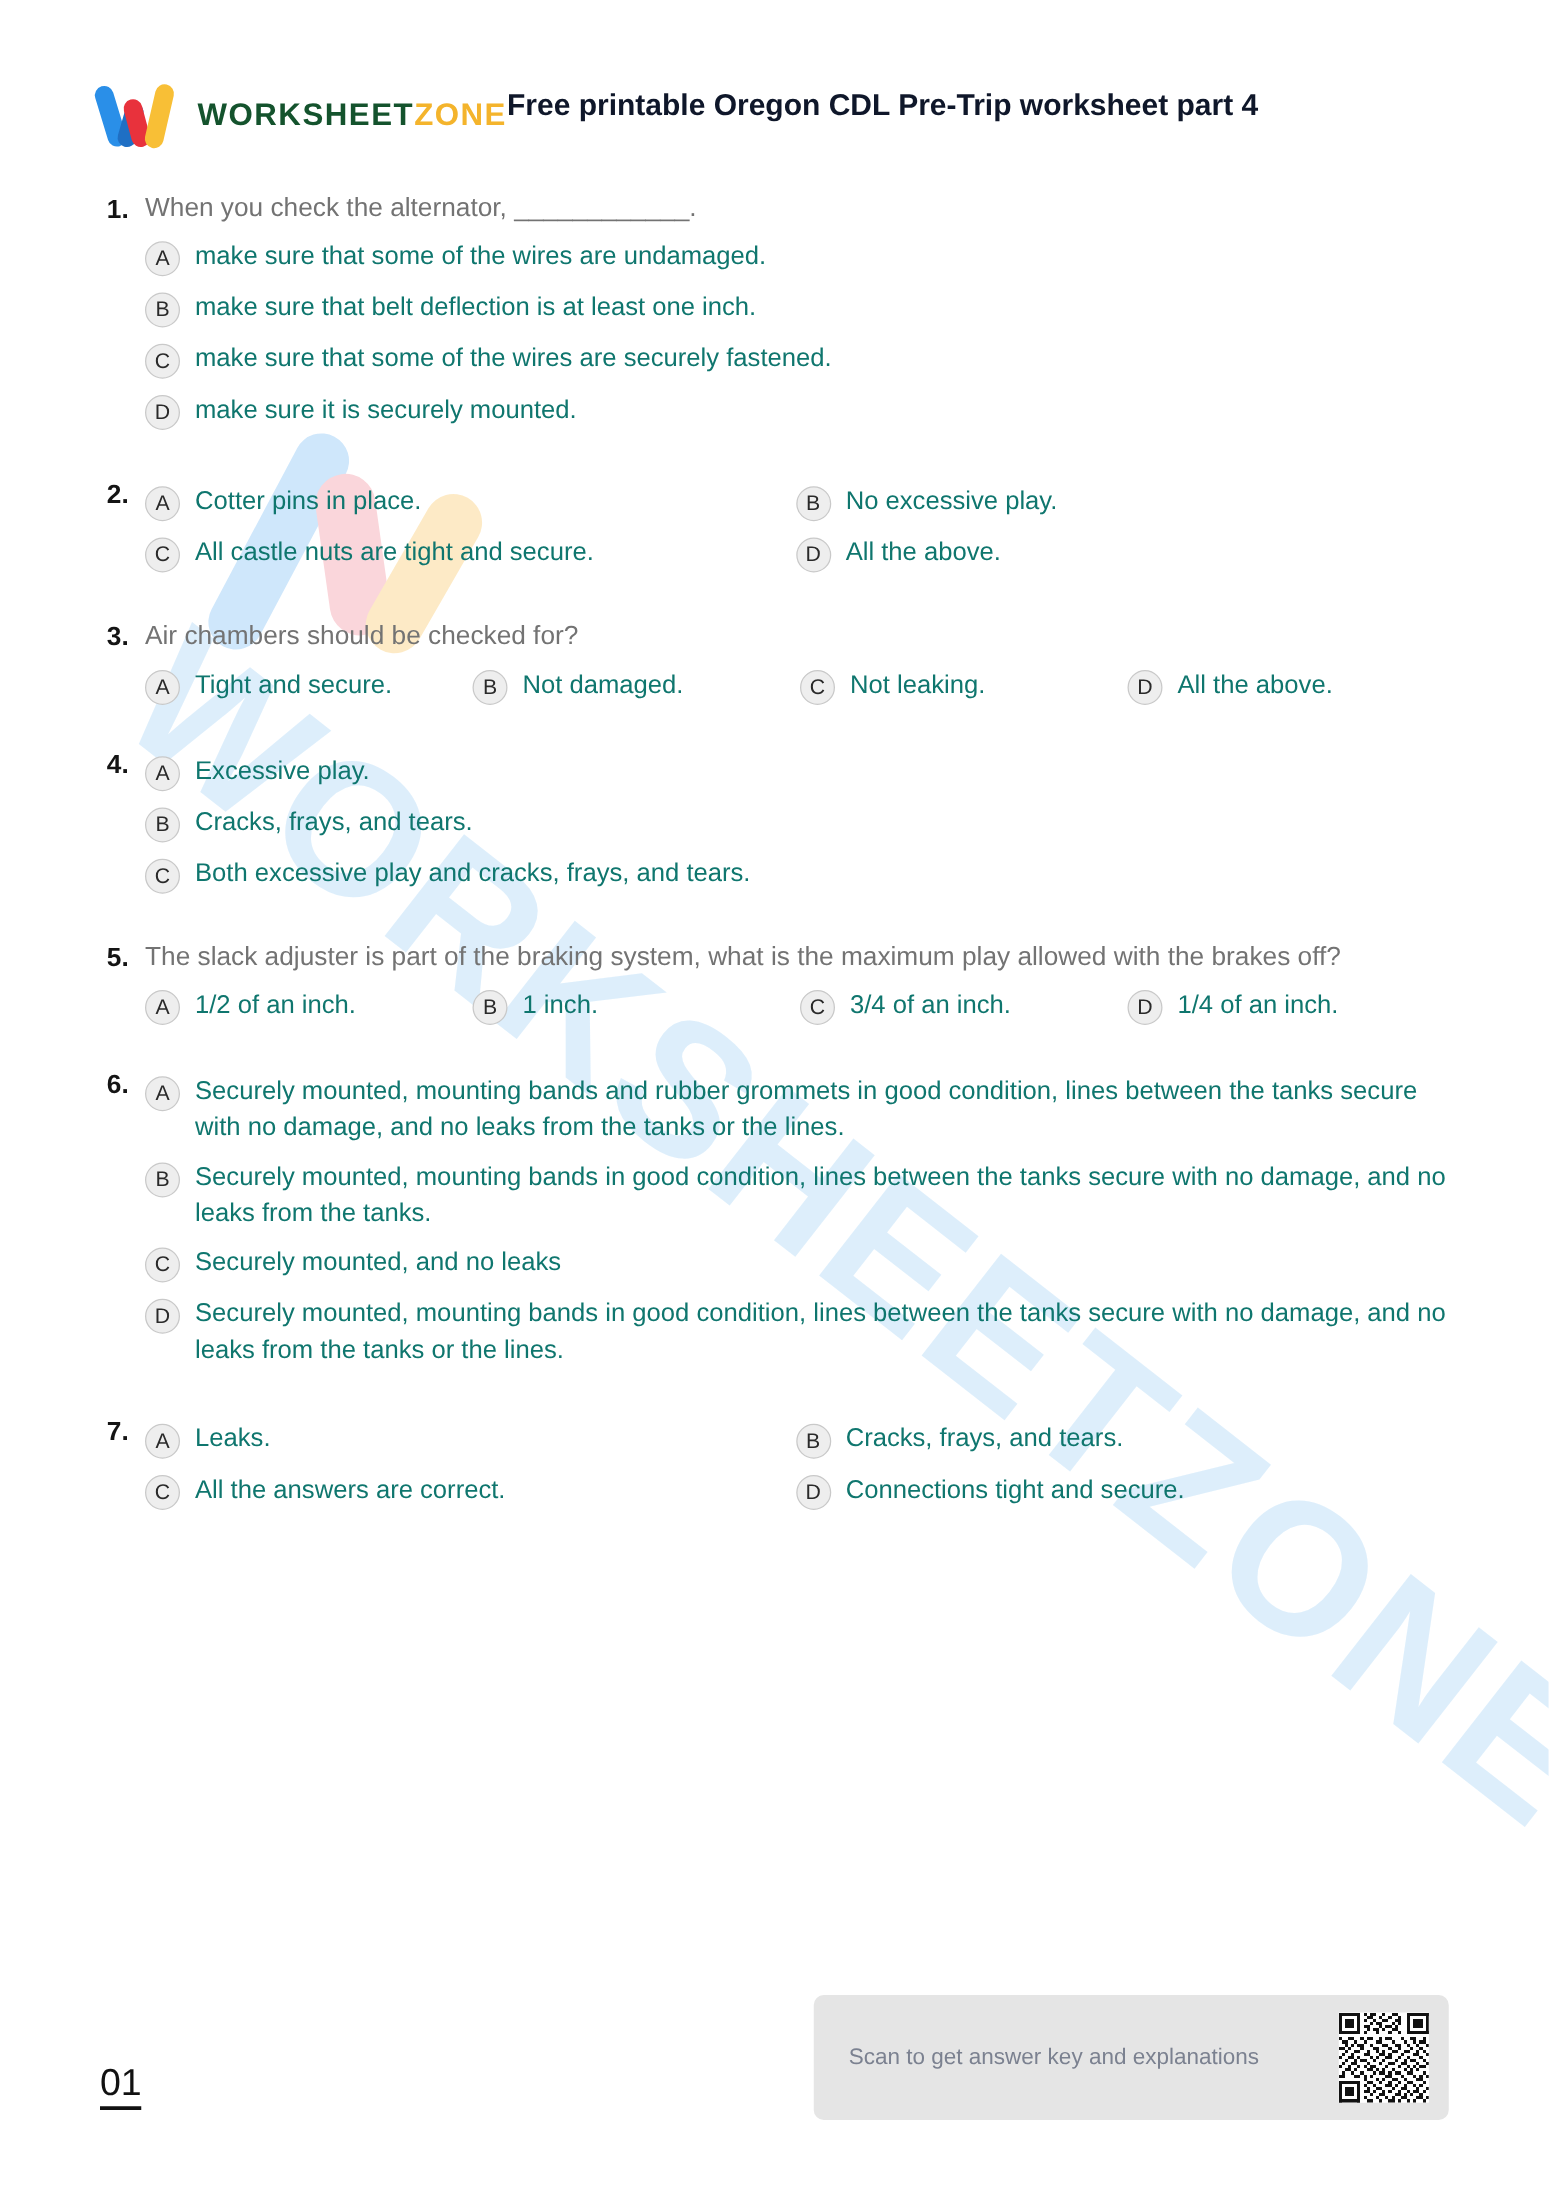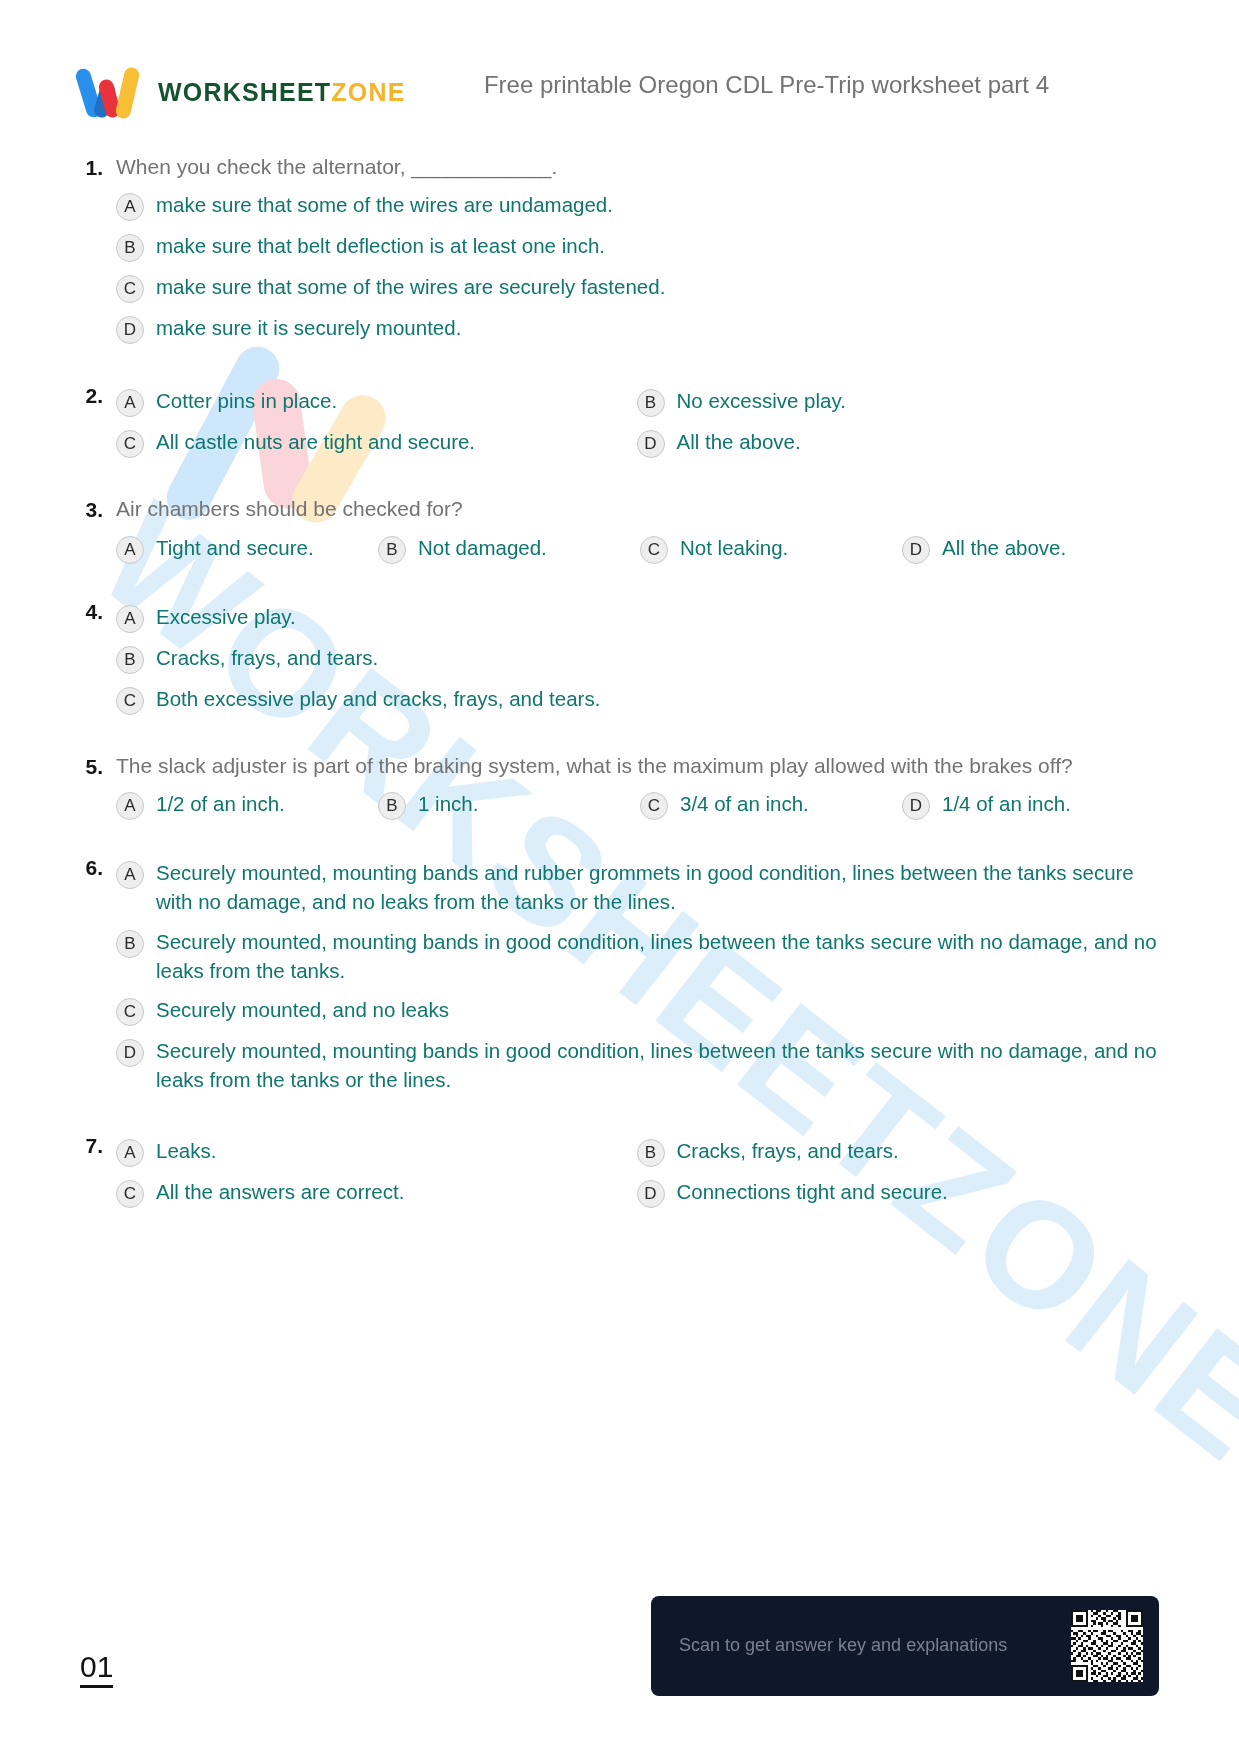--- a/index.html
+++ b/index.html
@@ -92,25 +92,25 @@
     font-size: 25px;
     font-weight: 700;
     letter-spacing: 1.2px;
     line-height: 1;
   }
   .brand-text .w { color: #14532d; }
   .brand-text .z { color: #f4b42c; }
 
   .doc-title {
     flex: 1 1 auto;
-    text-align: right;
+    text-align: left;
     font-size: 24px;
-    font-weight: 400;
+    font-weight: 700;
     line-height: 1.42;
-    color: #737373;
+    color: #0f172a;
     padding-right: 120px;
     padding-top: 10px;
   }
 
   
   .content {
     position: relative;
     z-index: 2;
     padding: 32px 82px 0 80px;
   }
@@ -199,21 +199,21 @@
     color: #111111;
     border-bottom: 3px solid #111111;
     padding-bottom: 2px;
     line-height: 1.1;
     margin-bottom: 8px;
   }
   .footer-spacer { flex: 1 1 auto; }
   .scan-box {
     display: flex;
     align-items: center;
-    background: #0f172a;
+    background: #e5e5e5;
     border-radius: 8px;
     padding: 14px 16px 14px 28px;
     gap: 24px;
     width: 508px;
     justify-content: space-between;
   }
   .scan-label {
     font-size: 18px;
     color: #7b8190;
     line-height: 1.3;

